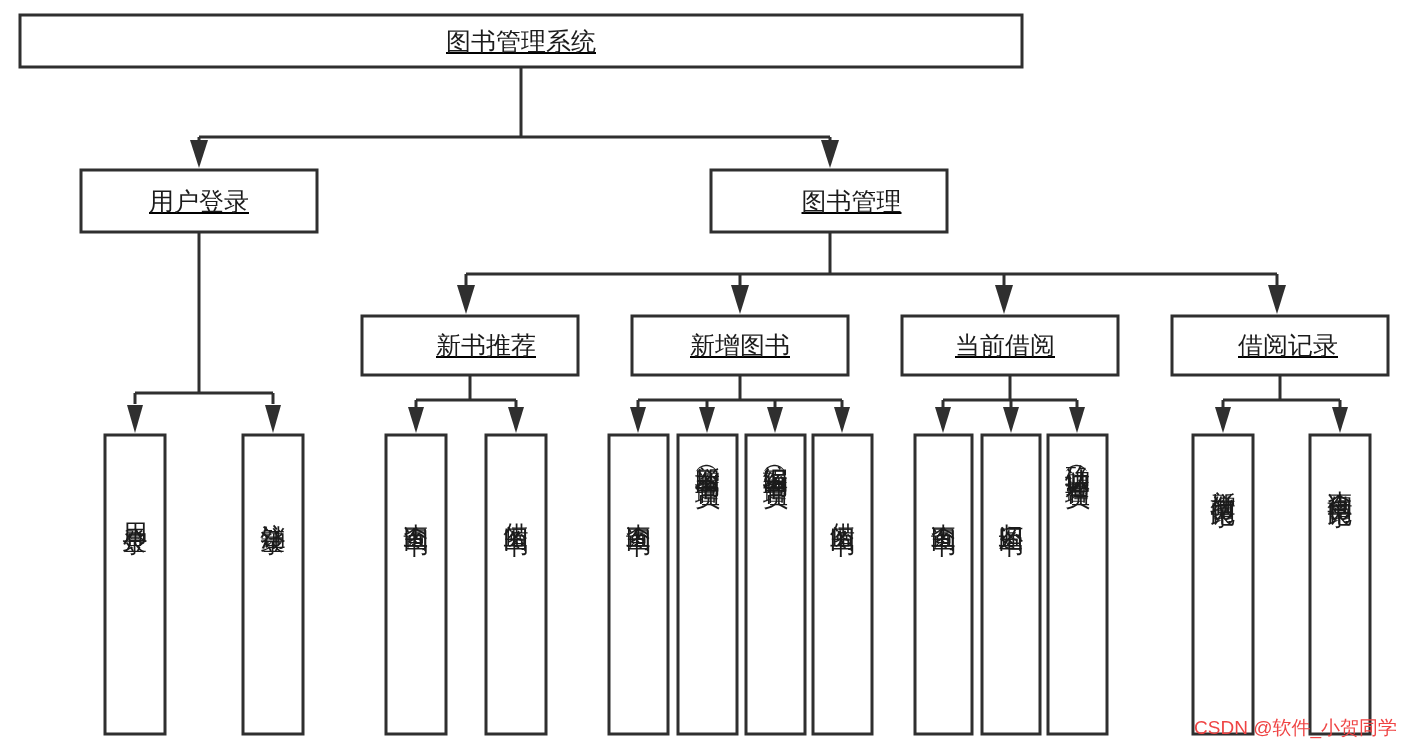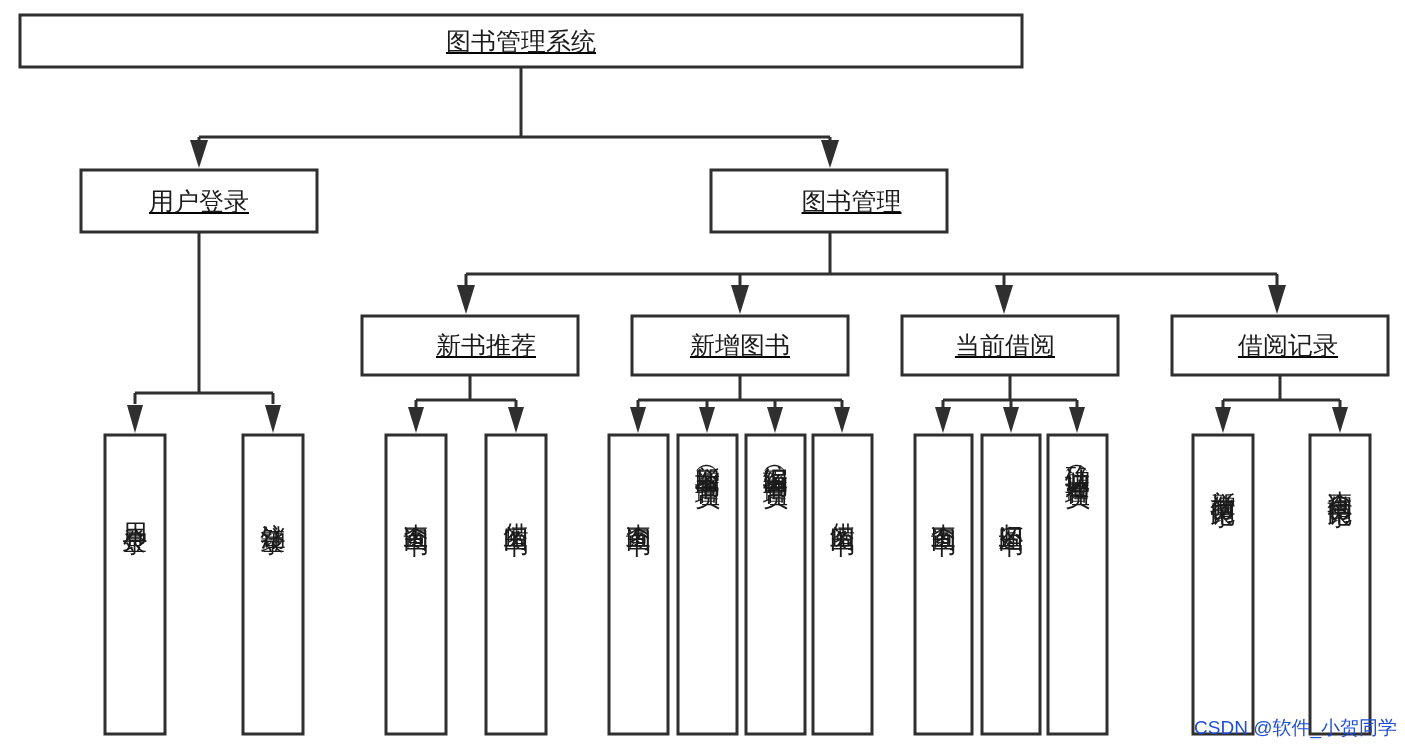--- a/index.html
+++ b/index.html
@@ -72,21 +72,21 @@
     font-size: 25px;
     color: #1b1b1b;
     white-space: nowrap;
   }
   .watermark {
     position: absolute;
     right: 8px;
     bottom: 6px;
     font-family: "Liberation Sans", "DejaVu Sans", sans-serif;
     font-size: 19px;
-    color: #1d4ed8;
+    color: #ef4444;
     white-space: nowrap;
     pointer-events: none;
   }
 </style>
 </head>
 <body>
 
 <div id="diagram-root">
 
   <svg class="diagram-canvas" viewBox="0 0 1405 747" xmlns="http://www.w3.org/2000/svg">

